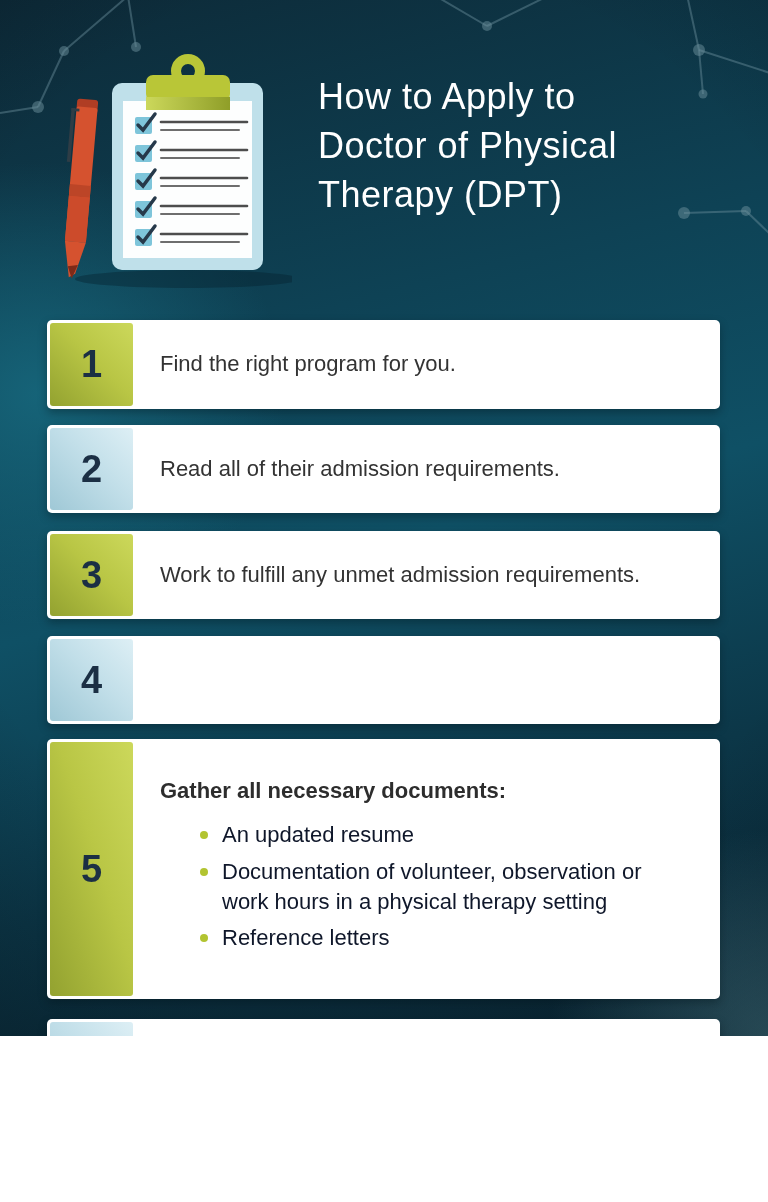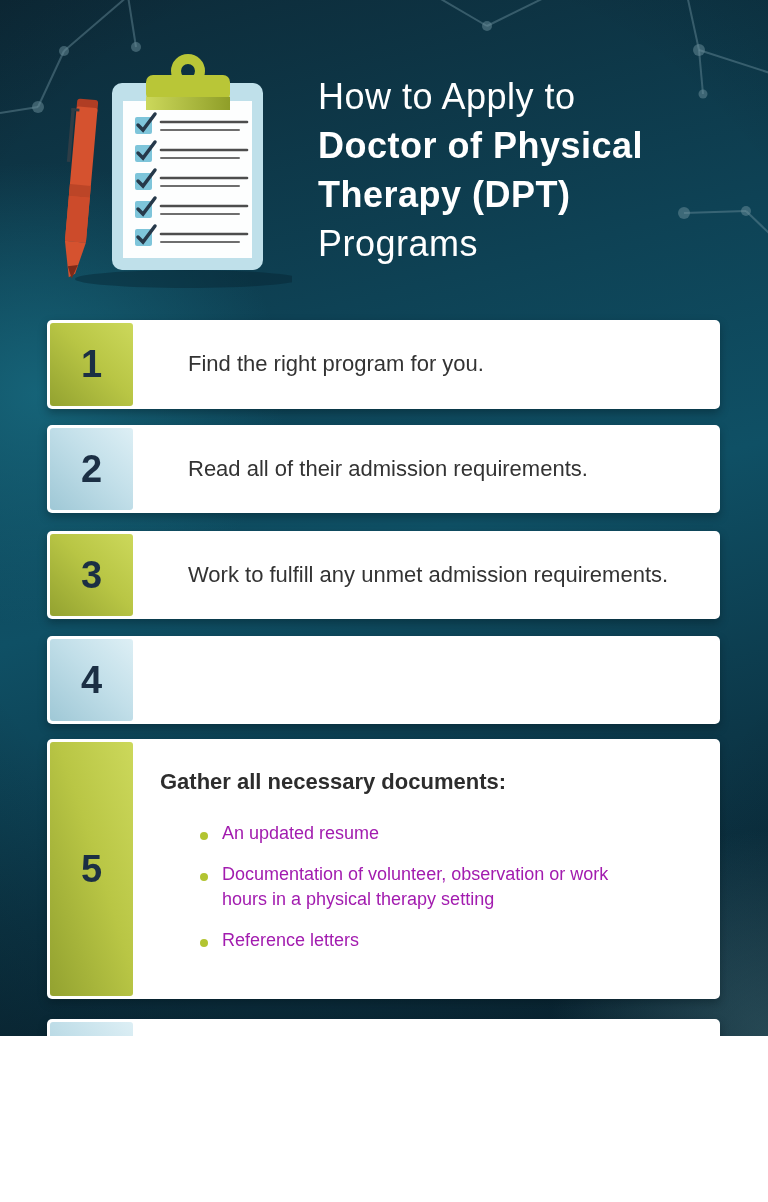--- a/index.html
+++ b/index.html
@@ -16,21 +16,21 @@
   }
 
   .constellation { position:absolute; left:0; top:0; width:768px; height:1202px; pointer-events:none; }
   .constellation line { stroke:#6b8f9c; stroke-width:2; opacity:0.45; }
   .constellation circle { fill:#6b8f9c; opacity:0.5; }
 
   .illustration { position:absolute; left:42px; top:45px; width:250px; height:255px; }
 
   .title-block { position:absolute; left:318px; top:72px; width:430px; color:#ffffff; }
   .title-line { font-size:36px; line-height:49px; letter-spacing:0.5px; font-weight:400; }
-  .title-line.bold { font-weight:700; }
+  .title-line.bold { font-weight:400; }
 
   .step {
     position:absolute; left:47px; width:673px;
     background:#ffffff; border-radius:5px; padding:3px;
     display:flex; align-items:stretch;
     box-shadow:0 4px 9px rgba(3,16,24,0.35);
   }
   .step-1 { top:320px; height:89px; }
   .step-2 { top:425px; height:88px; }
   .step-3 { top:531px; height:88px; }
@@ -43,27 +43,27 @@
     display:flex; align-items:center; justify-content:center;
     font-size:38px; font-weight:700; color:#1b2f44;
   }
   .num-green { background:linear-gradient(to bottom left, #ccd85b 0%, #b9c645 45%, #93a230 100%); }
   .num-blue  { background:linear-gradient(to bottom left, #ddeff5 0%, #c2dfe9 45%, #9fc8d6 100%); }
 
   .text-cell {
     flex:1; display:flex; flex-direction:column; justify-content:center;
     padding:14px 20px 14px 27px; color:#333333;
   }
-  .step-text { font-size:22px; line-height:1.4; max-width:520px;margin-left:28px; }
+  .step-text { font-size:22px; line-height:1.4; max-width:520px; }
 
   .step-heading { font-size:22px; font-weight:700; color:#2d2d2d; margin-bottom:9px; }
   .bullet-list { list-style:none; margin-left:40px; }
   .bullet-list li {
-    position:relative; padding-left:22px; margin:17px 0;
-    font-size:18px; line-height:1.36; color:#a21caf; max-width:445px;
+    position:relative; padding-left:22px; margin:7px 0;
+    font-size:22px; line-height:1.36; color:#0f172a; max-width:445px;
   }
   .bullet-list li::before {
     content:""; position:absolute; left:0; top:11px;
     width:8px; height:8px; border-radius:50%; background:#b2c431;
   }
 
   .footer-source {
     position:absolute; left:0; top:1205px; width:768px;
     text-align:center; font-size:14px; font-weight:700;
     letter-spacing:0.3px; color:#8db3bd;
@@ -154,21 +154,20 @@
       <rect x="27" y="152" width="21" height="45" fill="#cc4b2b"></rect>
       <polygon points="27,197 48,197 40,229 34,233" fill="#d5522f"></polygon>
       <polygon points="32,222 42,220 37,234" fill="#7e2a18"></polygon>
     </g>
   </svg>
 
   <div class="title-block">
     <div class="title-line">How to Apply to</div>
     <div class="title-line bold">Doctor of Physical</div>
     <div class="title-line bold">Therapy (DPT)</div>
-    <div class="title-line">Programs</div>
   </div>
 
   <div class="step step-1">
     <div class="num-cell num-green">1</div>
     <div class="text-cell">
         <div class="step-text">Find the right program for you.</div>
       </div>
   </div>
 
   <div class="step step-2">

